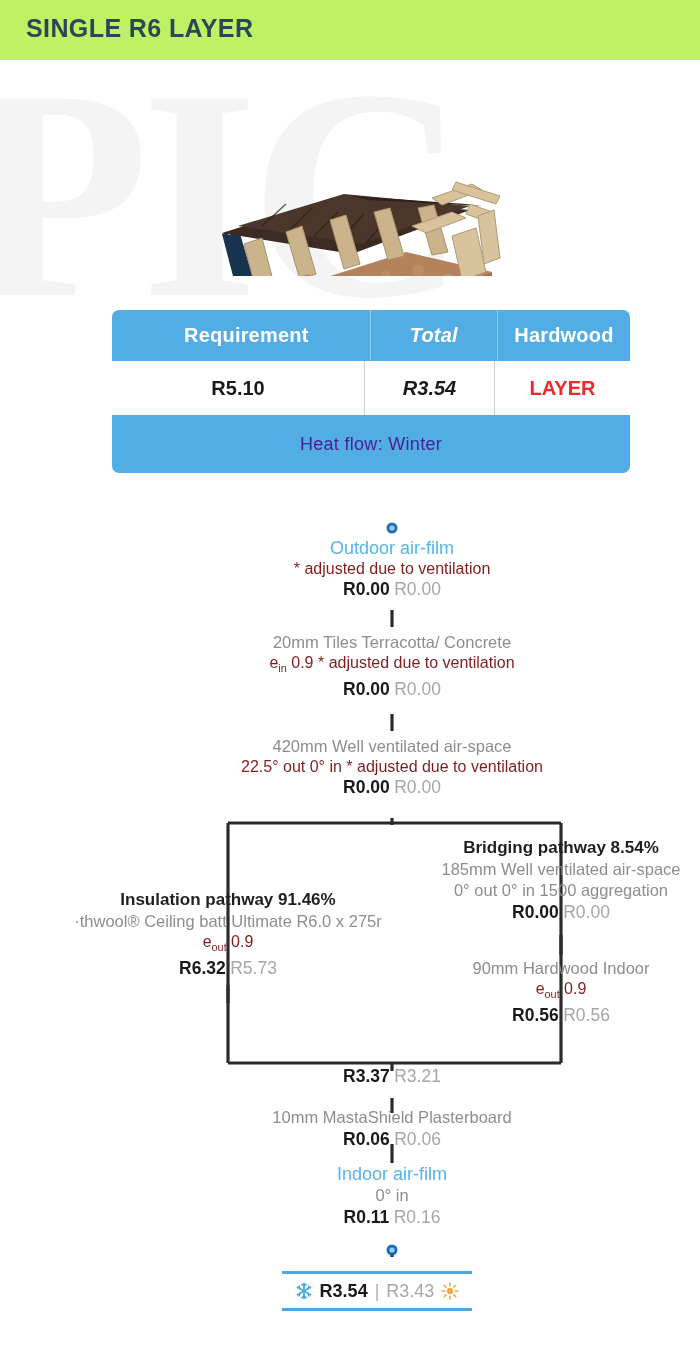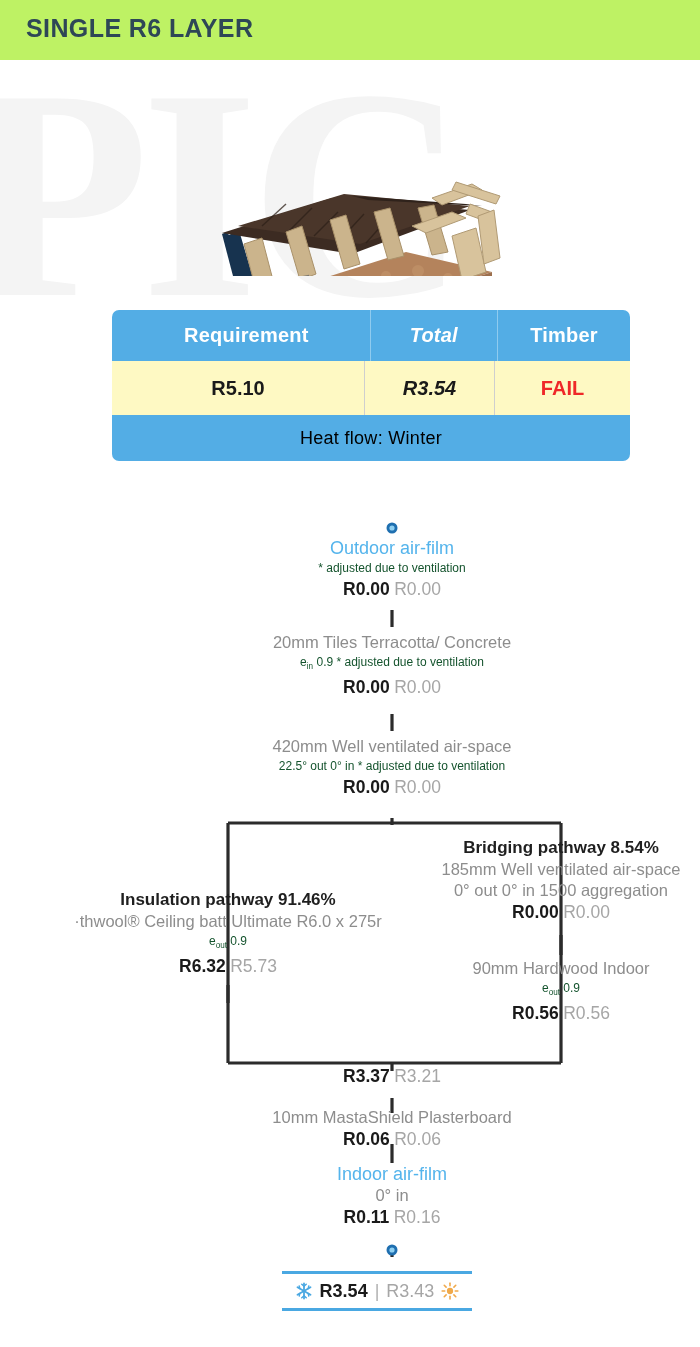--- a/index.html
+++ b/index.html
@@ -59,21 +59,21 @@
     position: absolute;
     left: 112px; top: 310px;
     width: 518px;
     background: #53ade5;
     border-radius: 7px;
     overflow: hidden;
     z-index: 2;
   }
   .st-row { display: flex; }
   .st-head { height: 51px; padding-left: 11px; }
-  .st-body { height: 54px; background: #fef9c3; }
+  .st-body { height: 54px; background: #ffffff; }
   .st-cell {
     display: flex;
     align-items: center;
     justify-content: center;
     text-align: center;
   }
   .c-req { width: 252px; }
   .c-tot { width: 130px; font-style: italic; }
   .c-out { width: 136px; }
   .st-head .st-cell {
@@ -84,25 +84,25 @@
   }
   .st-head .c-tot, .st-head .c-out { border-left: 1px solid #8fcbef; }
   .st-body .st-cell {
     color: #1a1a1a;
     font-size: 20px;
     font-weight: 700;
   }
   .st-body .c-tot, .st-body .c-out { border-left: 1px solid #cfcfcf; }
   .st-body .c-out { color: #ef2828; }
   .st-foot {
-    height: 46px;
+    height: 58px;
     display: flex;
     align-items: center;
     justify-content: center;
-    color: #000000;
+    color: #4c1d95;
     font-size: 18px;
     letter-spacing: 0.3px;
   }
 
   
   .flow {
     position: absolute;
     left: 16px; top: 515px;
     width: 700px; height: 820px;
     z-index: 2;
@@ -122,22 +122,22 @@
     color: #54b4ec;
     font-size: 18px;
     line-height: 22px;
   }
   .lbl {
     color: #8d8d8d;
     font-size: 16.5px;
     line-height: 21px;
   }
   .sub {
-    color: #14532d;
-    font-size: 12px;
+    color: #7f1d1d;
+    font-size: 16px;
     line-height: 19px;
   }
   .pw {
     color: #1f1f1f;
     font-size: 17px;
     font-weight: 700;
     line-height: 22px;
   }
   .rvals { line-height: 23px; white-space: nowrap; }
   .rvals .r1 {
@@ -258,26 +258,26 @@
     </g>
 
     <rect x="296" y="190" width="14" height="8" fill="#6a6a6a" opacity="0.8" transform="rotate(-12 303 194)"></rect>
   </svg>
 </div>
 
 <div class="summary-table">
   <div class="st-row st-head">
     <div class="st-cell c-req">Requirement</div>
     <div class="st-cell c-tot">Total</div>
-    <div class="st-cell c-out">Timber</div>
+    <div class="st-cell c-out">Hardwood</div>
   </div>
   <div class="st-row st-body">
     <div class="st-cell c-req">R5.10</div>
     <div class="st-cell c-tot">R3.54</div>
-    <div class="st-cell c-out">FAIL</div>
+    <div class="st-cell c-out">LAYER</div>
   </div>
   <div class="st-foot">Heat flow: Winter</div>
 </div>
 
 <div class="flow">
 
   <svg viewBox="0 0 700 820" aria-hidden="true">
     <g stroke="#2b2b2b" stroke-width="3.2" fill="none" stroke-linecap="butt">
 
       <line x1="376" y1="95" x2="376" y2="112"></line>

